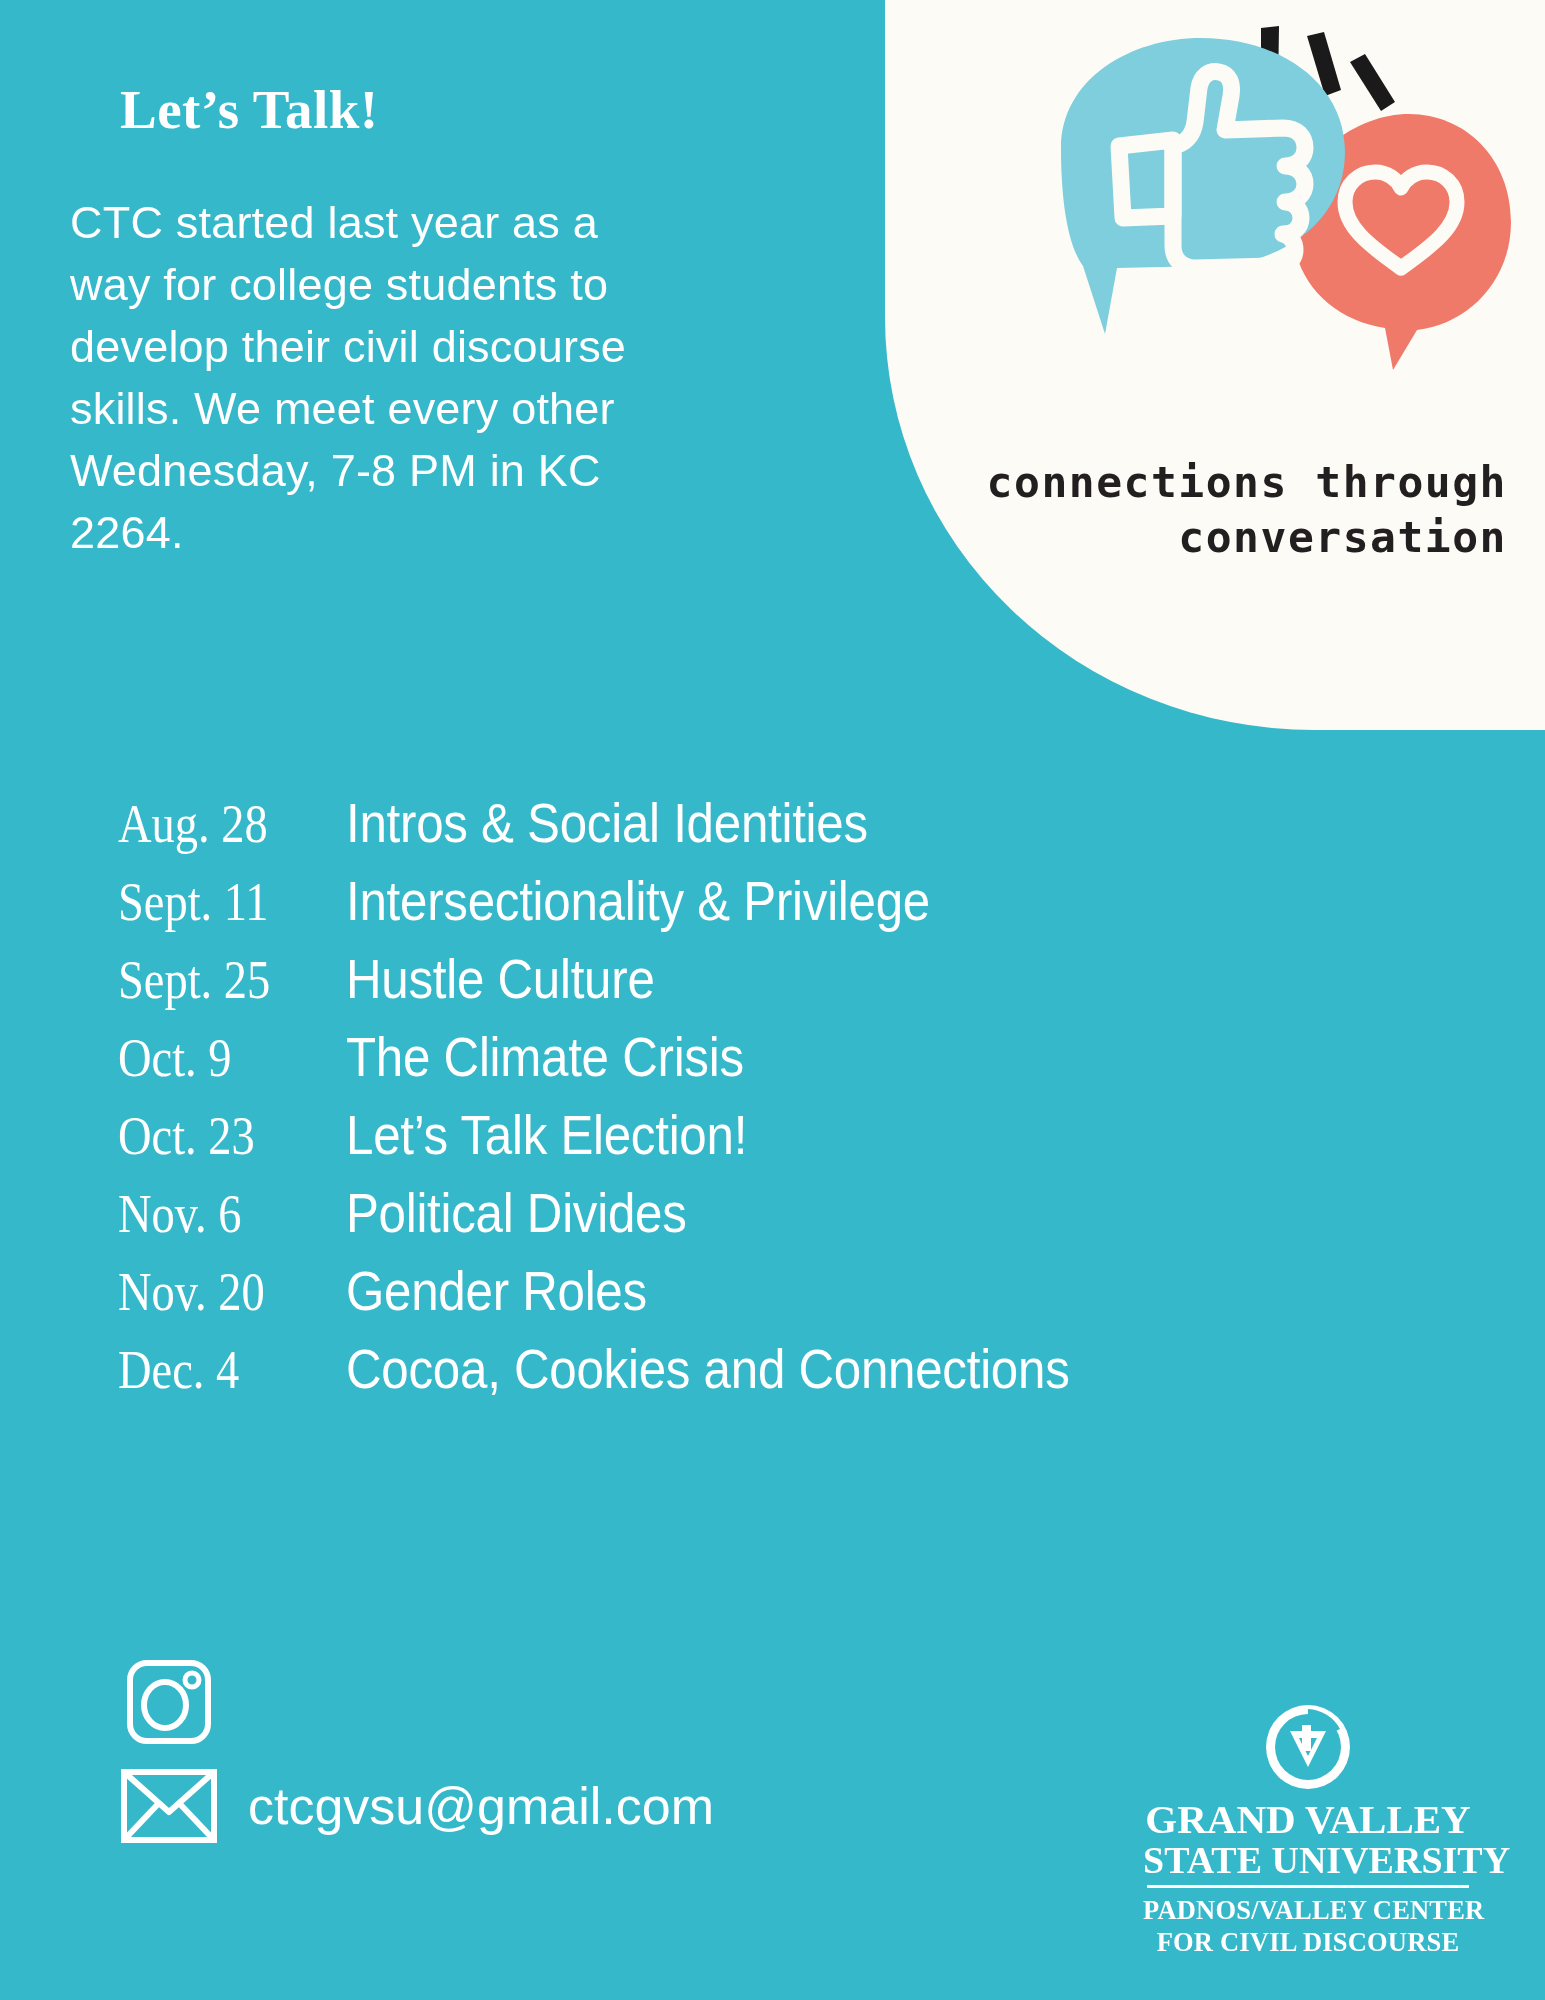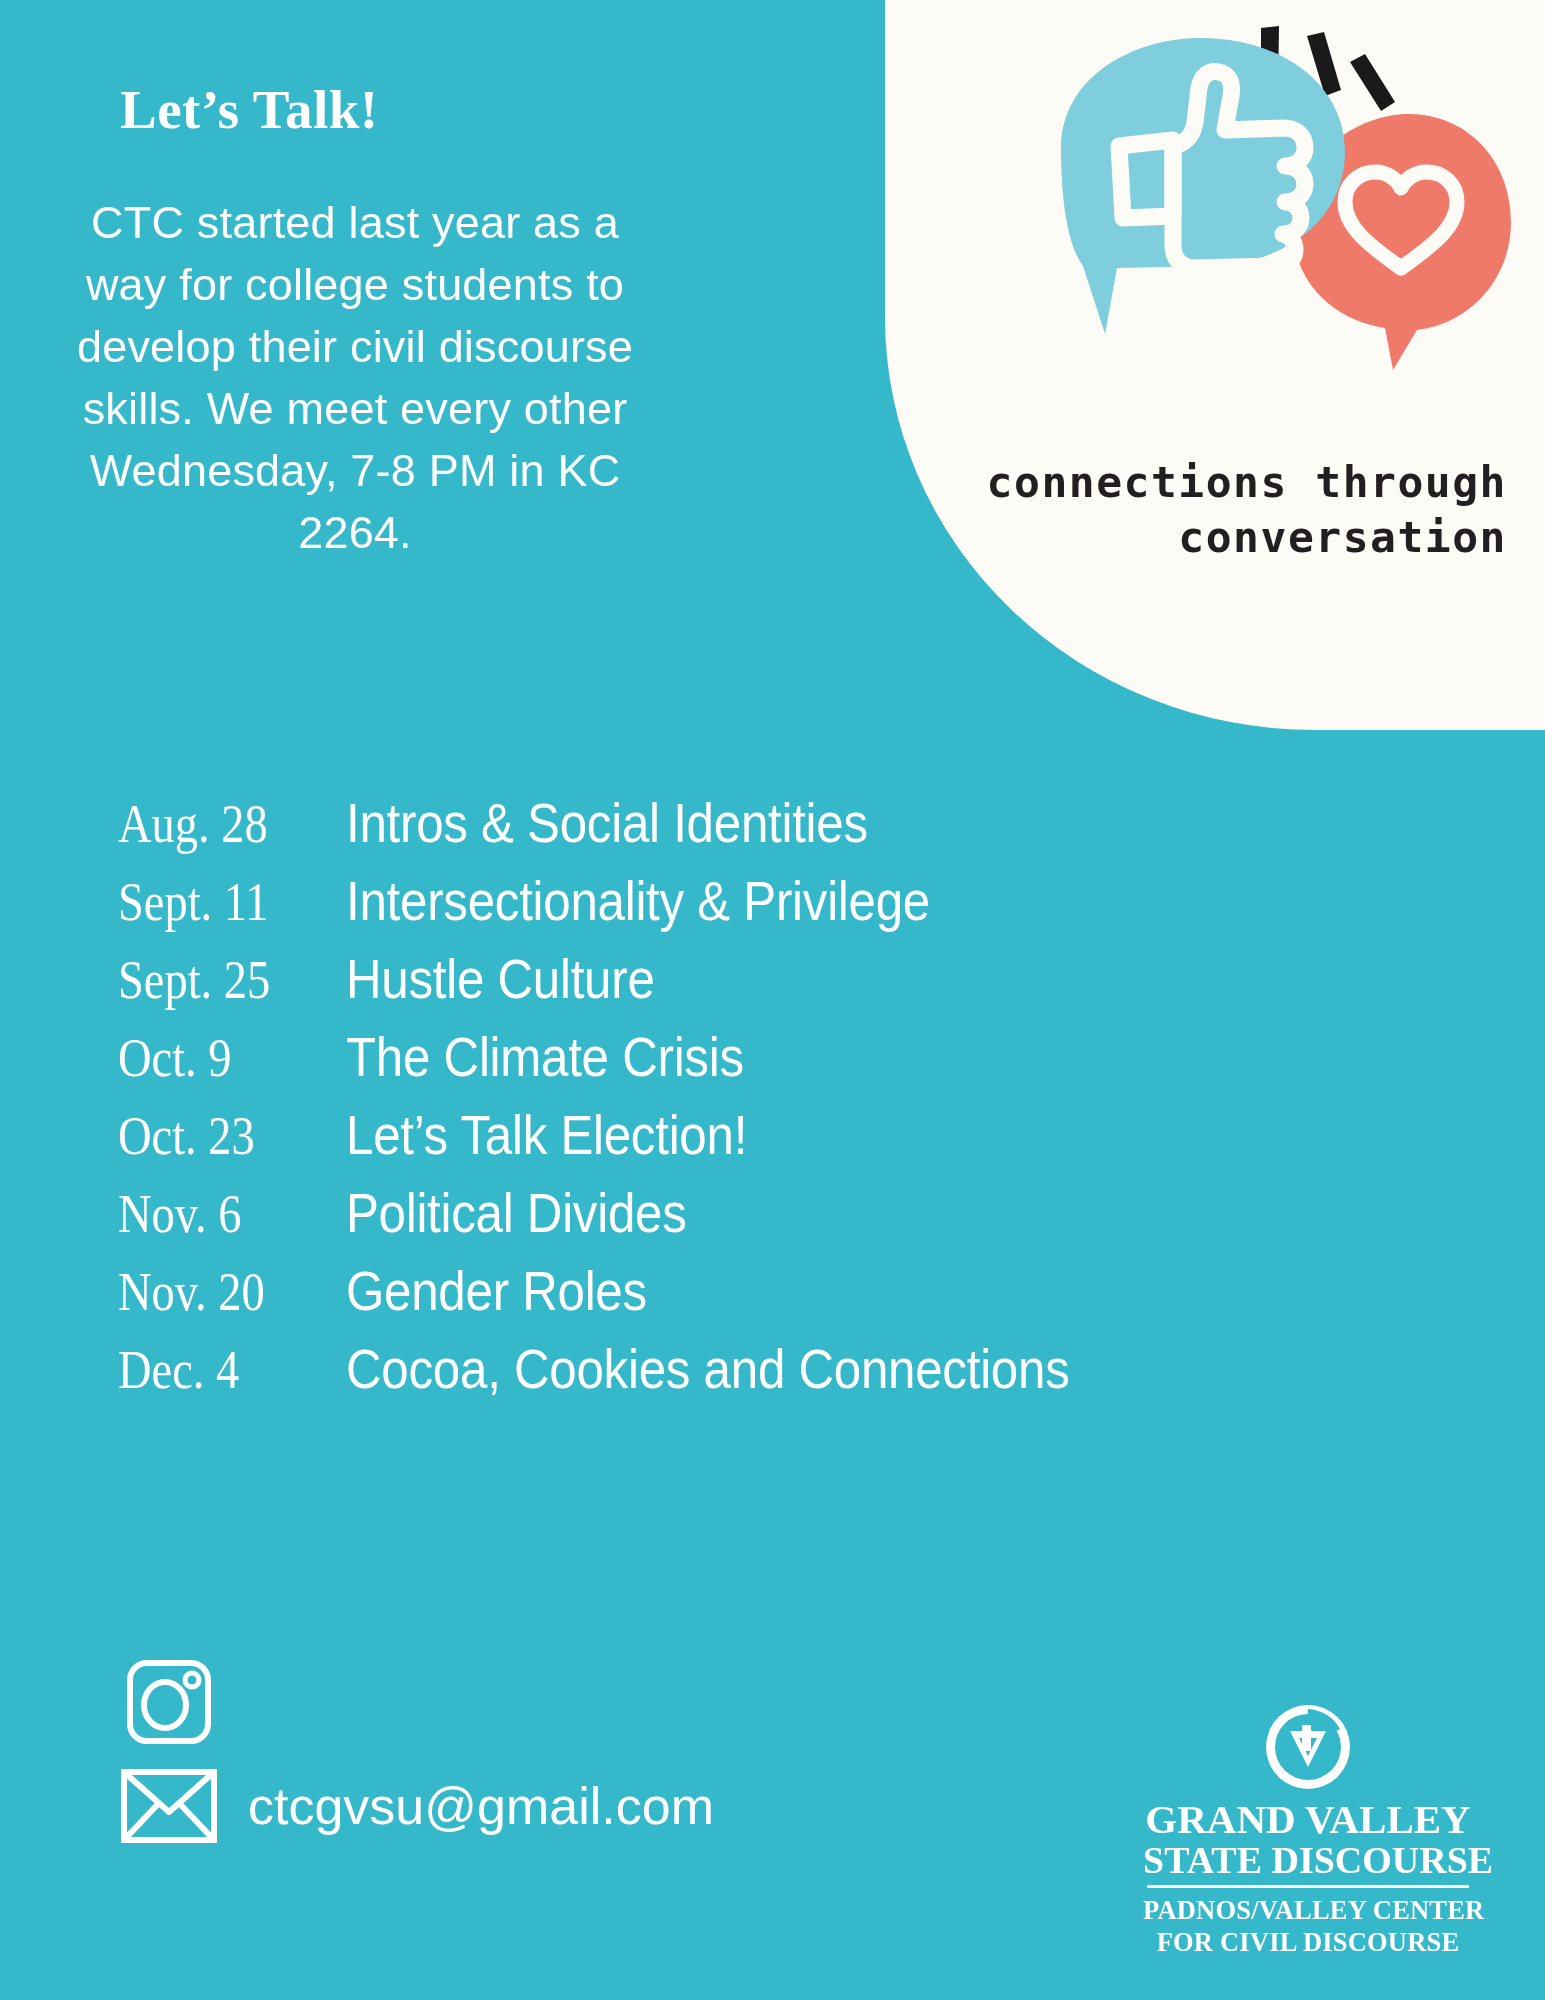--- a/index.html
+++ b/index.html
@@ -50,21 +50,21 @@
     color:#ffffff;
     font-family:"Liberation Serif", serif;
     font-weight:700;
     font-size:55px;
     letter-spacing:0.5px;
   }
   .intro{
     position:absolute;
     left:70px;top:192px;
     width:570px;
-    text-align:center;
+    text-align:left;
     color:#ffffff;
     font-family:"Liberation Sans", sans-serif;
     font-weight:300;
     font-size:45px;
     line-height:1.38;
     letter-spacing:0.2px;
   }
 
   
   .schedule{
@@ -287,19 +287,19 @@
       <svg width="92" height="92" viewBox="0 0 92 92" xmlns="http://www.w3.org/2000/svg">
         <circle cx="46" cy="46" r="42" fill="#ffffff"></circle>
         <circle cx="46" cy="46" r="33" fill="#35b8c9"></circle>
         <path d="M28 30 L64 30 L46 66 Z" fill="#ffffff"></path>
         <path d="M37 37 L55 37 L46 55 Z" fill="#35b8c9"></path>
         <rect x="40" y="24" width="9" height="26" fill="#ffffff"></rect>
         <path d="M46 8 A38 38 0 0 1 78 28 L70 32 A30 30 0 0 0 46 16 Z" fill="#35b8c9"></path>
       </svg>
     </div>
     <div class="gv-l1">GRAND VALLEY</div>
-    <div class="gv-l2">STATE DISCOURSE</div>
+    <div class="gv-l2">STATE UNIVERSITY</div>
     <div class="gv-rule"></div>
     <div class="gv-l3">PADNOS/VALLEY CENTER</div>
     <div class="gv-l4">FOR CIVIL DISCOURSE</div>
   </div>
 
 </div>
 
 </body></html>

